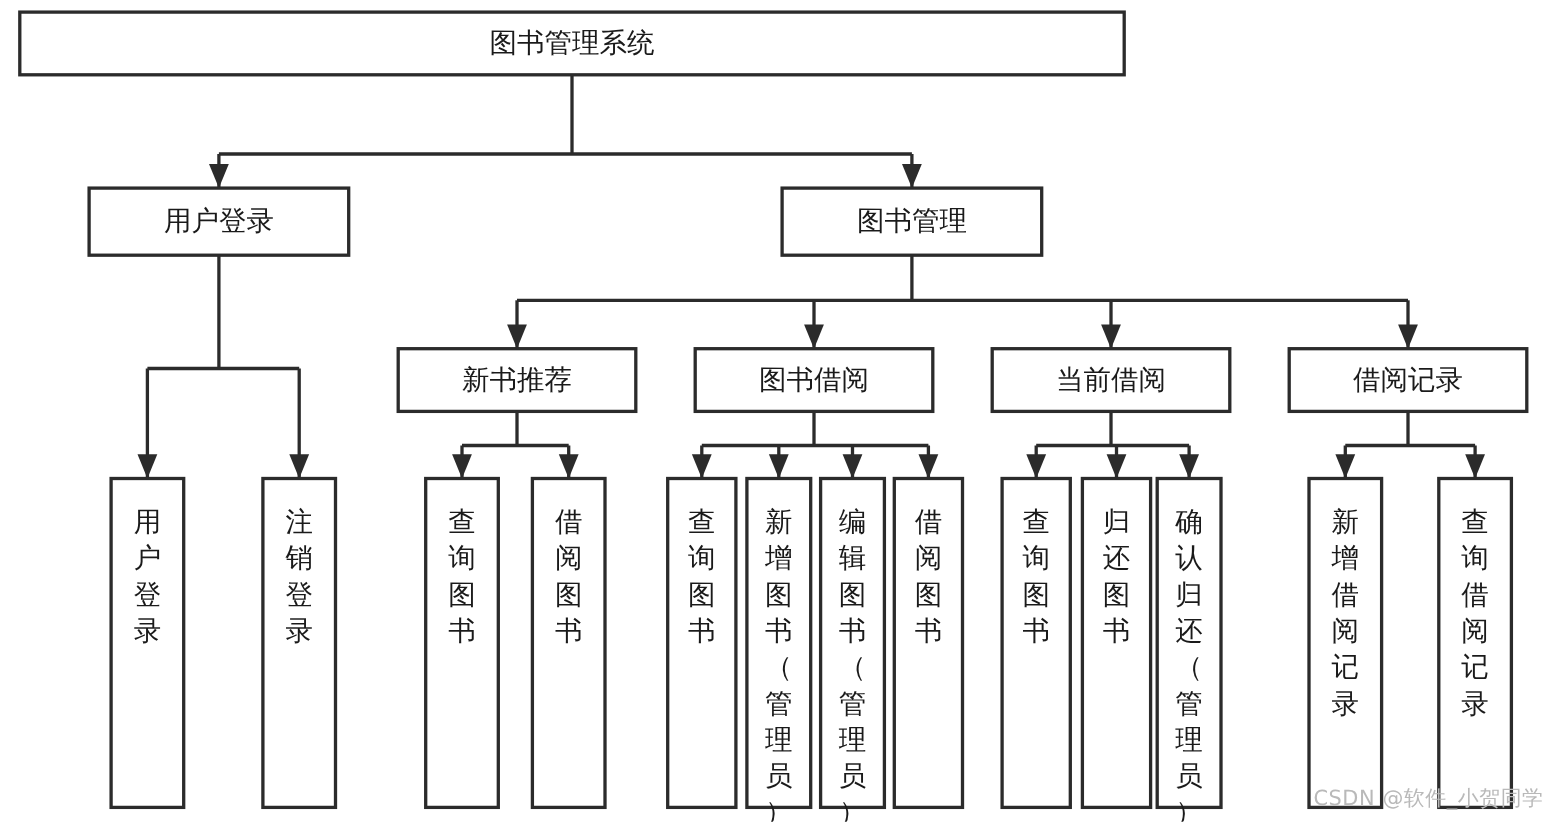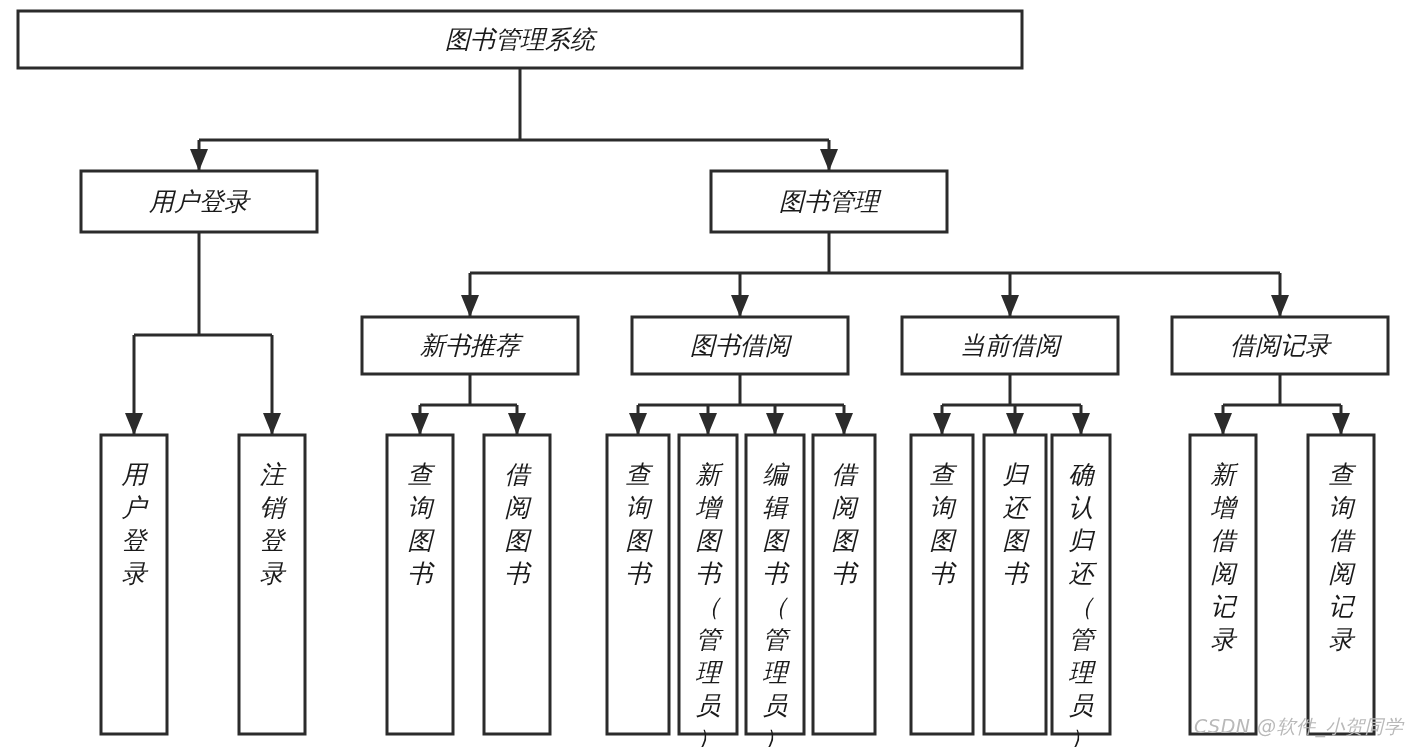--- a/index.html
+++ b/index.html
@@ -14,21 +14,20 @@
     position: relative;
     overflow: hidden;
     font-family: "DejaVu Sans", "Liberation Sans", sans-serif;
   }
   #diagram-root {
     position: absolute;
     left: 0;
     top: 0;
     width: 1405px;
     height: 747px;
-    font-style: italic;
   }
   svg.diagram-canvas {
     display: block;
     width: 1405px;
     height: 747px;
     background: #ffffff;
   }
   .node-box {
     fill: #ffffff;
     stroke: #2b2b2b;

